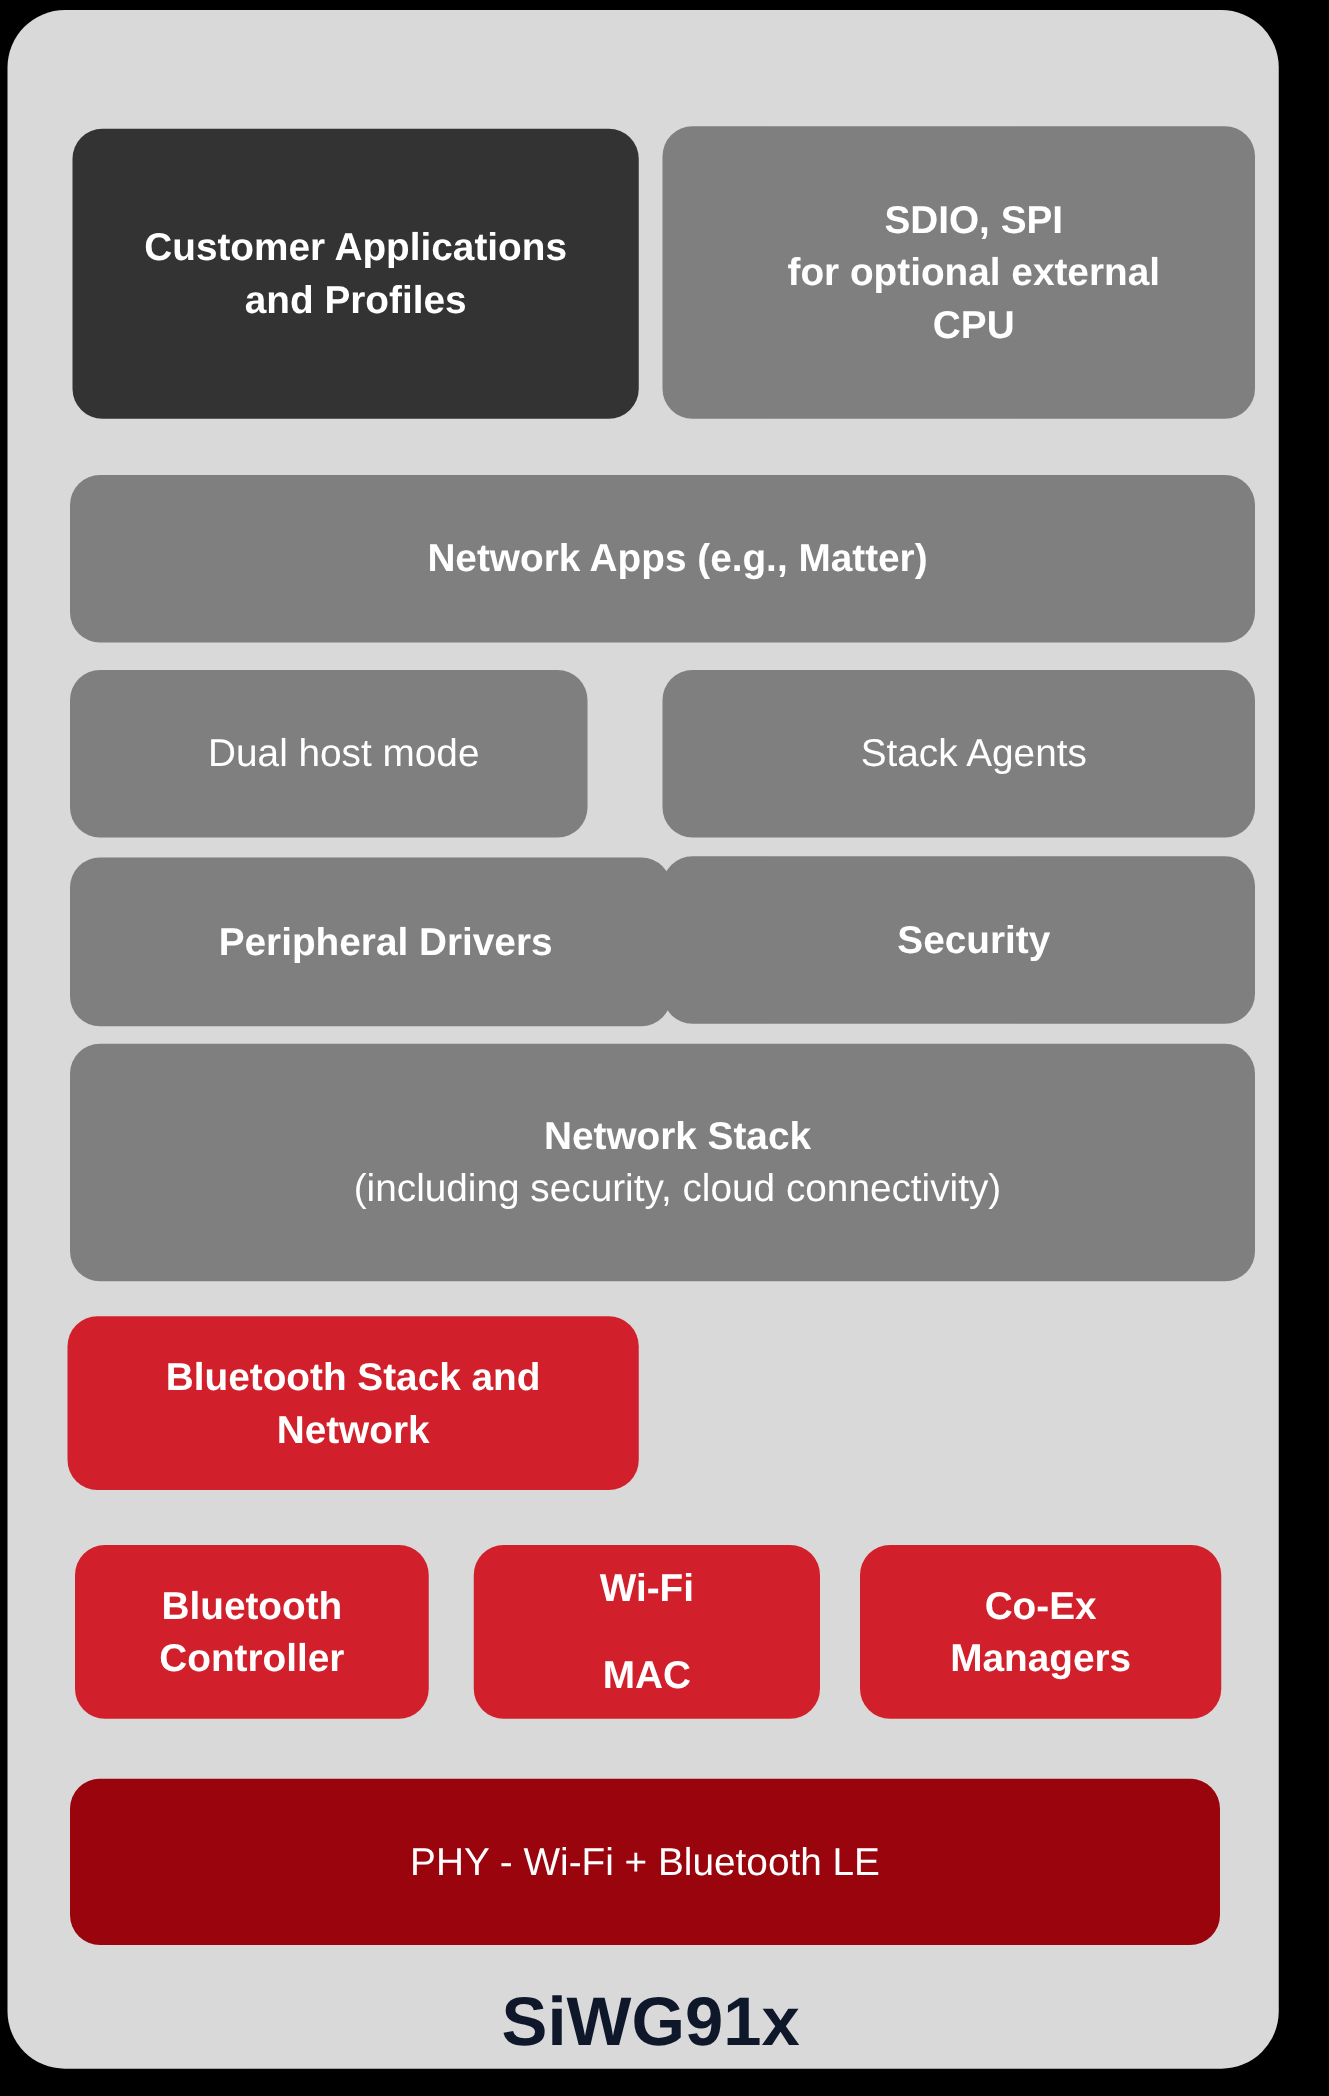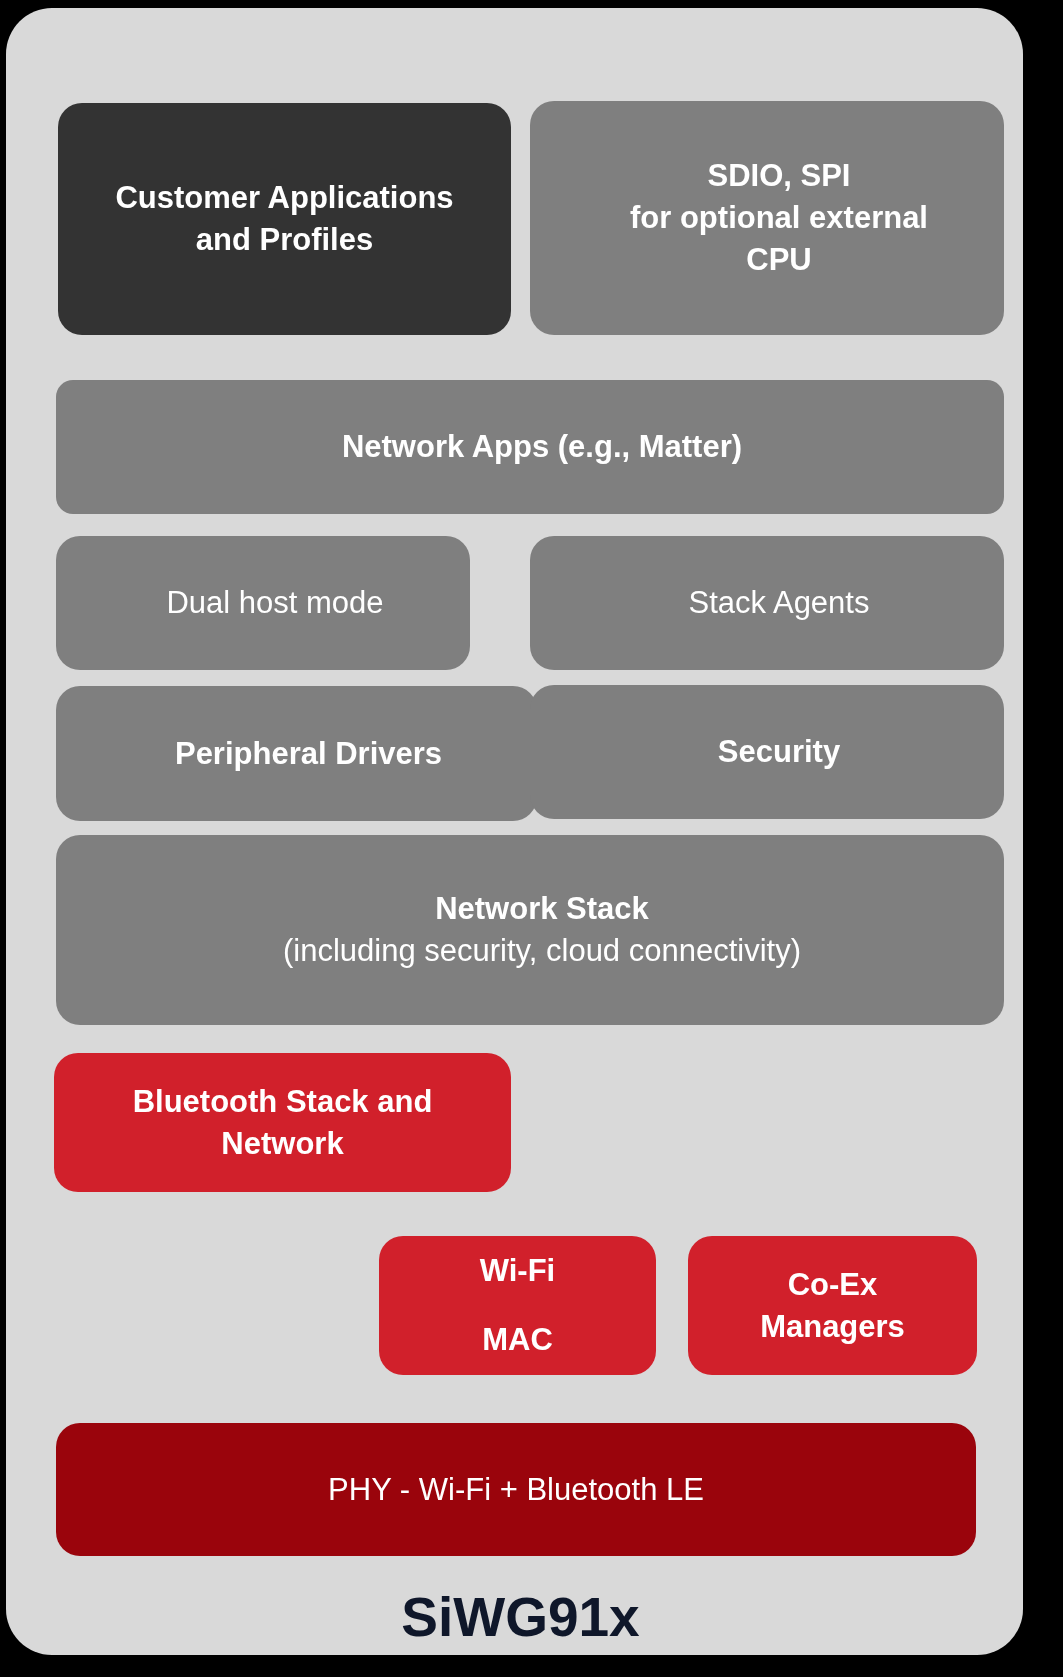--- a/index.html
+++ b/index.html
@@ -32,21 +32,21 @@
     font-weight: 400;
   }
   .bold { font-weight: 700; }
   .dark    { background: #333333; }
   .gray    { background: #7f7f7f; padding-left: 24px; }
   .red     { background: #d1202b; }
   .darkred { background: #9a040c; }
 
   #b-customer  { left: 52px;  top: 95px;   width: 453px; height: 232px; }
   #b-sdio      { left: 524px; top: 93px;   width: 450px; height: 234px; }
-  #b-netapps   { left: 50px;  top: 372px;  width: 924px; height: 134px; border-radius: 17px; }
+  #b-netapps   { left: 50px;  top: 372px;  width: 924px; height: 134px; }
   #b-dualhost  { left: 50px;  top: 528px;  width: 390px; height: 134px; }
   #b-cloud     { left: 524px; top: 528px;  width: 450px; height: 134px; }
   #b-periph    { left: 50px;  top: 678px;  width: 457px; height: 135px; }
   #b-security  { left: 524px; top: 677px;  width: 450px; height: 134px; }
   #b-netstack  { left: 50px;  top: 827px;  width: 924px; height: 190px; }
   #b-btstack   { left: 48px;  top: 1045px; width: 457px; height: 139px; }
   #b-wifistack { left: 523px; top: 1041px; width: 451px; height: 143px; }
   #b-btctrl    { left: 54px;  top: 1228px; width: 283px; height: 139px; }
   #b-wifimac   { left: 373px; top: 1228px; width: 277px; height: 139px; gap: 27px; }
   #b-coex      { left: 682px; top: 1228px; width: 289px; height: 139px; }
@@ -105,20 +105,24 @@
       <span class="line bold">Network Stack</span>
       <span class="line">(including security, cloud connectivity)</span>
     </div>
 
     <div class="block red bold" id="b-btstack">
       <span class="line">Bluetooth Stack and</span>
       <span class="line">Network</span>
     </div>
 
 
+    <div class="block red bold" id="b-btctrl">
+      <span class="line">Bluetooth</span>
+      <span class="line">Controller</span>
+    </div>
 
     <div class="block red bold" id="b-wifimac">
       <span class="line">Wi-Fi</span>
       <span class="line">MAC</span>
     </div>
 
     <div class="block red bold" id="b-coex">
       <span class="line">Co-Ex</span>
       <span class="line">Managers</span>
     </div>

